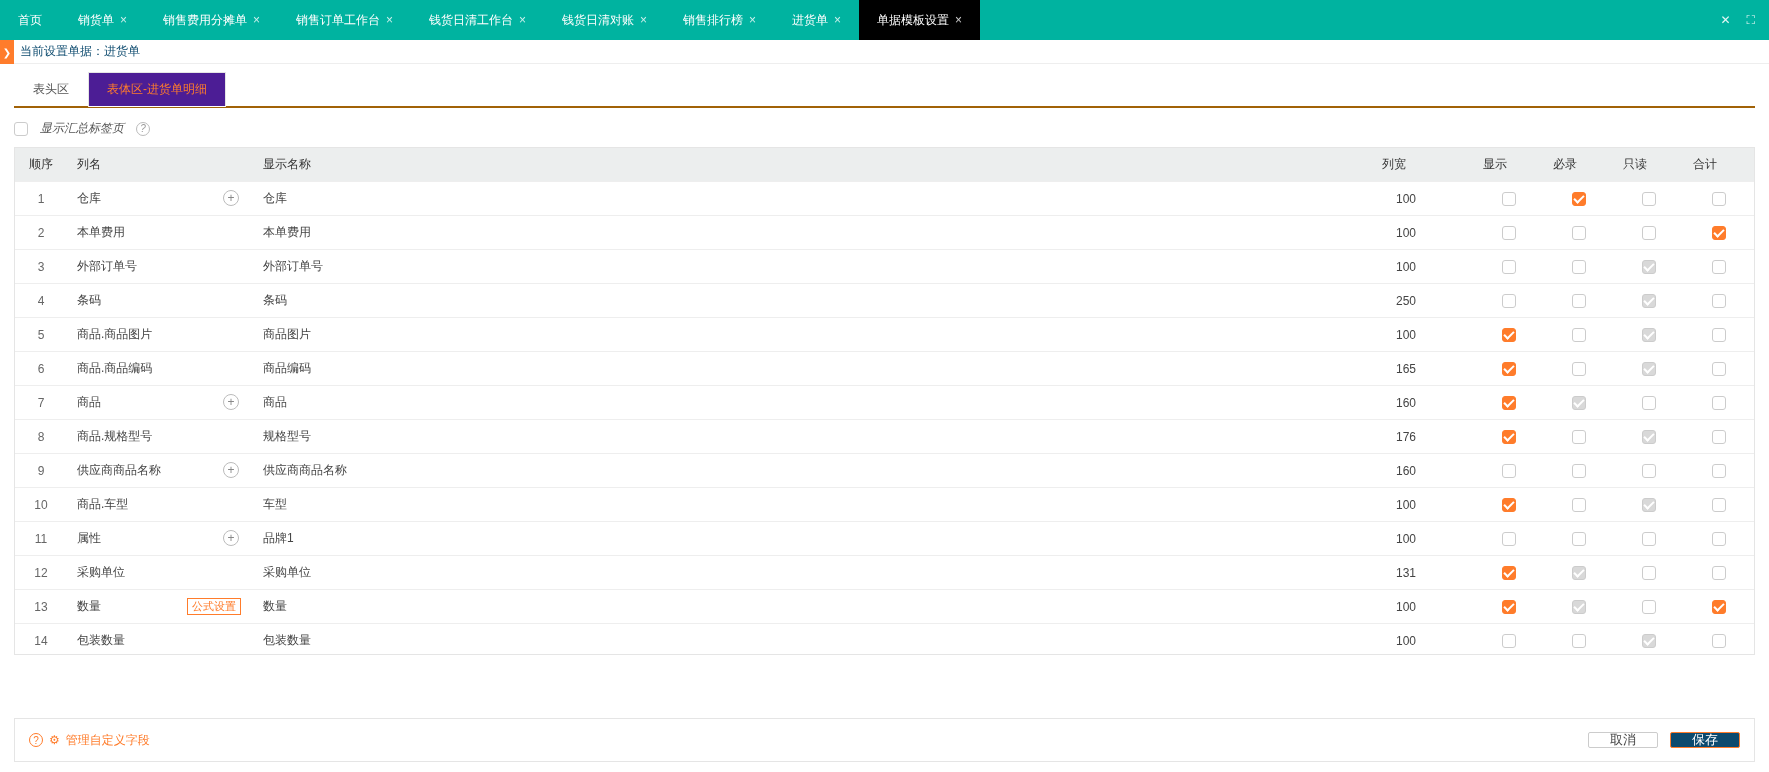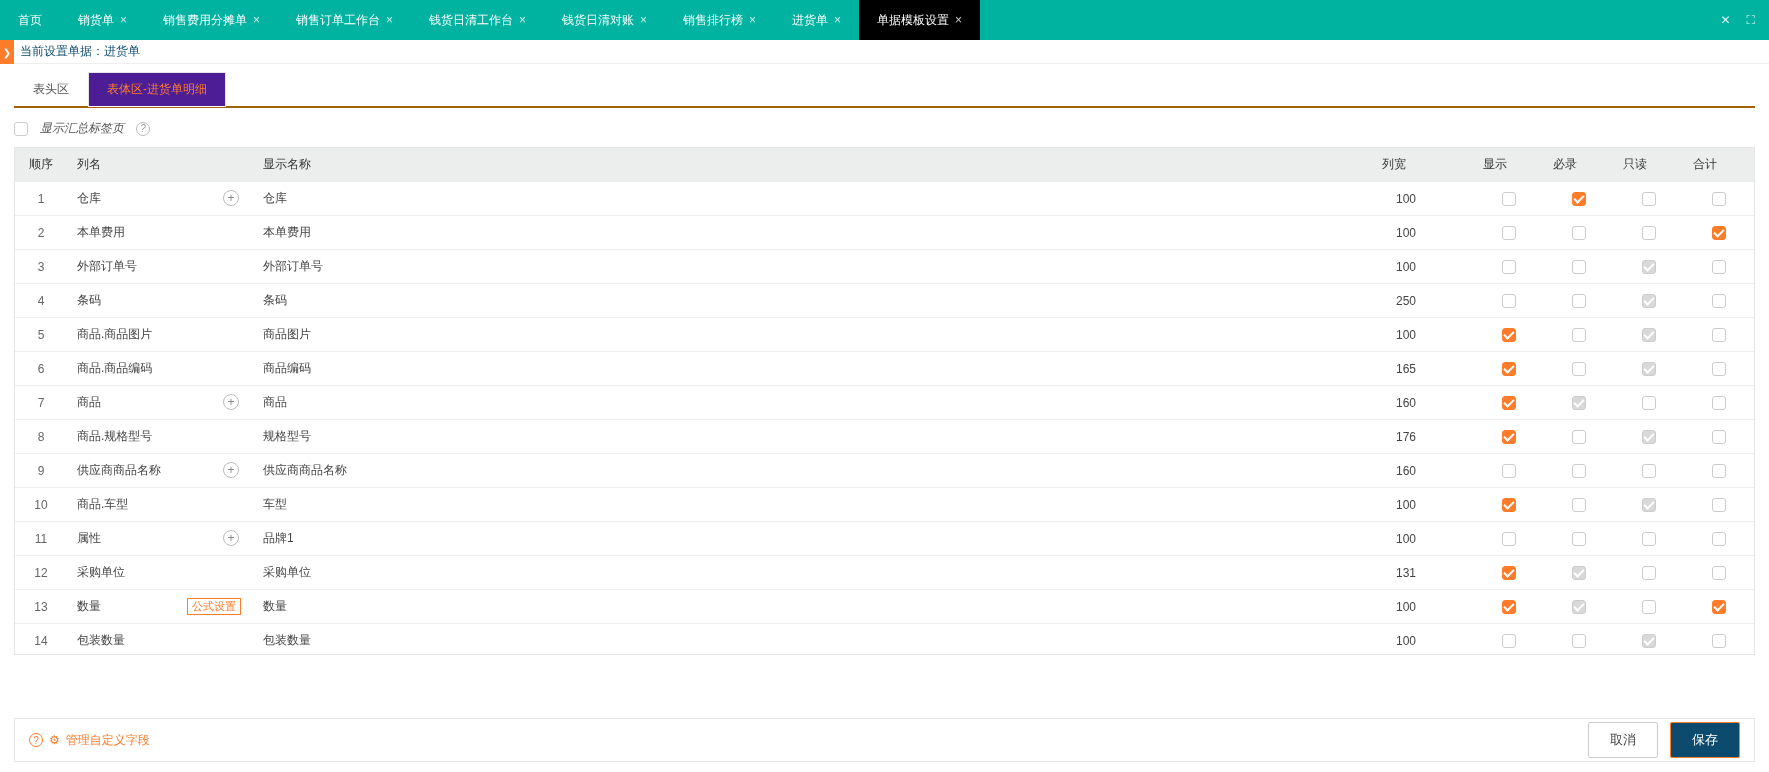--- a/index.html
+++ b/index.html
@@ -50,21 +50,21 @@
 .chk.on::after { content: ""; position: absolute; left: 3px; top: 0px; width: 4px; height: 8px; border: solid #fff; border-width: 0 2px 2px 0; transform: rotate(45deg); }
 .chk.dis { background: #f3f3f3; border-color: #ddd; }
 .chk.dis.on { background: #d9d9d9; border-color: #ccc; }
 .chk.dis.on::after { border-color: #fff; }
 
 .footer { position: fixed; left: 14px; right: 14px; bottom: 10px; height: 44px; border: 1px solid #e5e5e5; background: #fff; display: flex; align-items: center; justify-content: space-between; padding: 0 14px; }
 .footer-left { display: flex; align-items: center; gap: 6px; color: #ff7c2b; }
 .footer-left .help-circle { border-color: #ff7c2b; color: #ff7c2b; }
 .gear { color: #ff7c2b; }
 .footer-right { display: flex; gap: 12px; }
-.btn { min-width: 70px; height: 36px; border-radius: 2px; cursor: pointer; display: inline-flex; align-items: center; justify-content: center; font-size: 13px; }
+.btn { min-width: 70px; height: 16px; border-radius: 2px; cursor: pointer; display: inline-flex; align-items: center; justify-content: center; font-size: 13px; }
 .btn-default { border: 1px solid #ccc; background: #fff; color: #444; }
 .btn-primary { border: 1px solid #ff7c2b; background: #0c4a6e; color: #fff; }
 
 
 .table-scroll::-webkit-scrollbar { width: 12px; }
 .table-scroll::-webkit-scrollbar-thumb { background: #c9c9c9; border-radius: 6px; }
 .table-scroll::-webkit-scrollbar-track { background: #f1f1f1; }
 </style>
 </head>
 <body>

